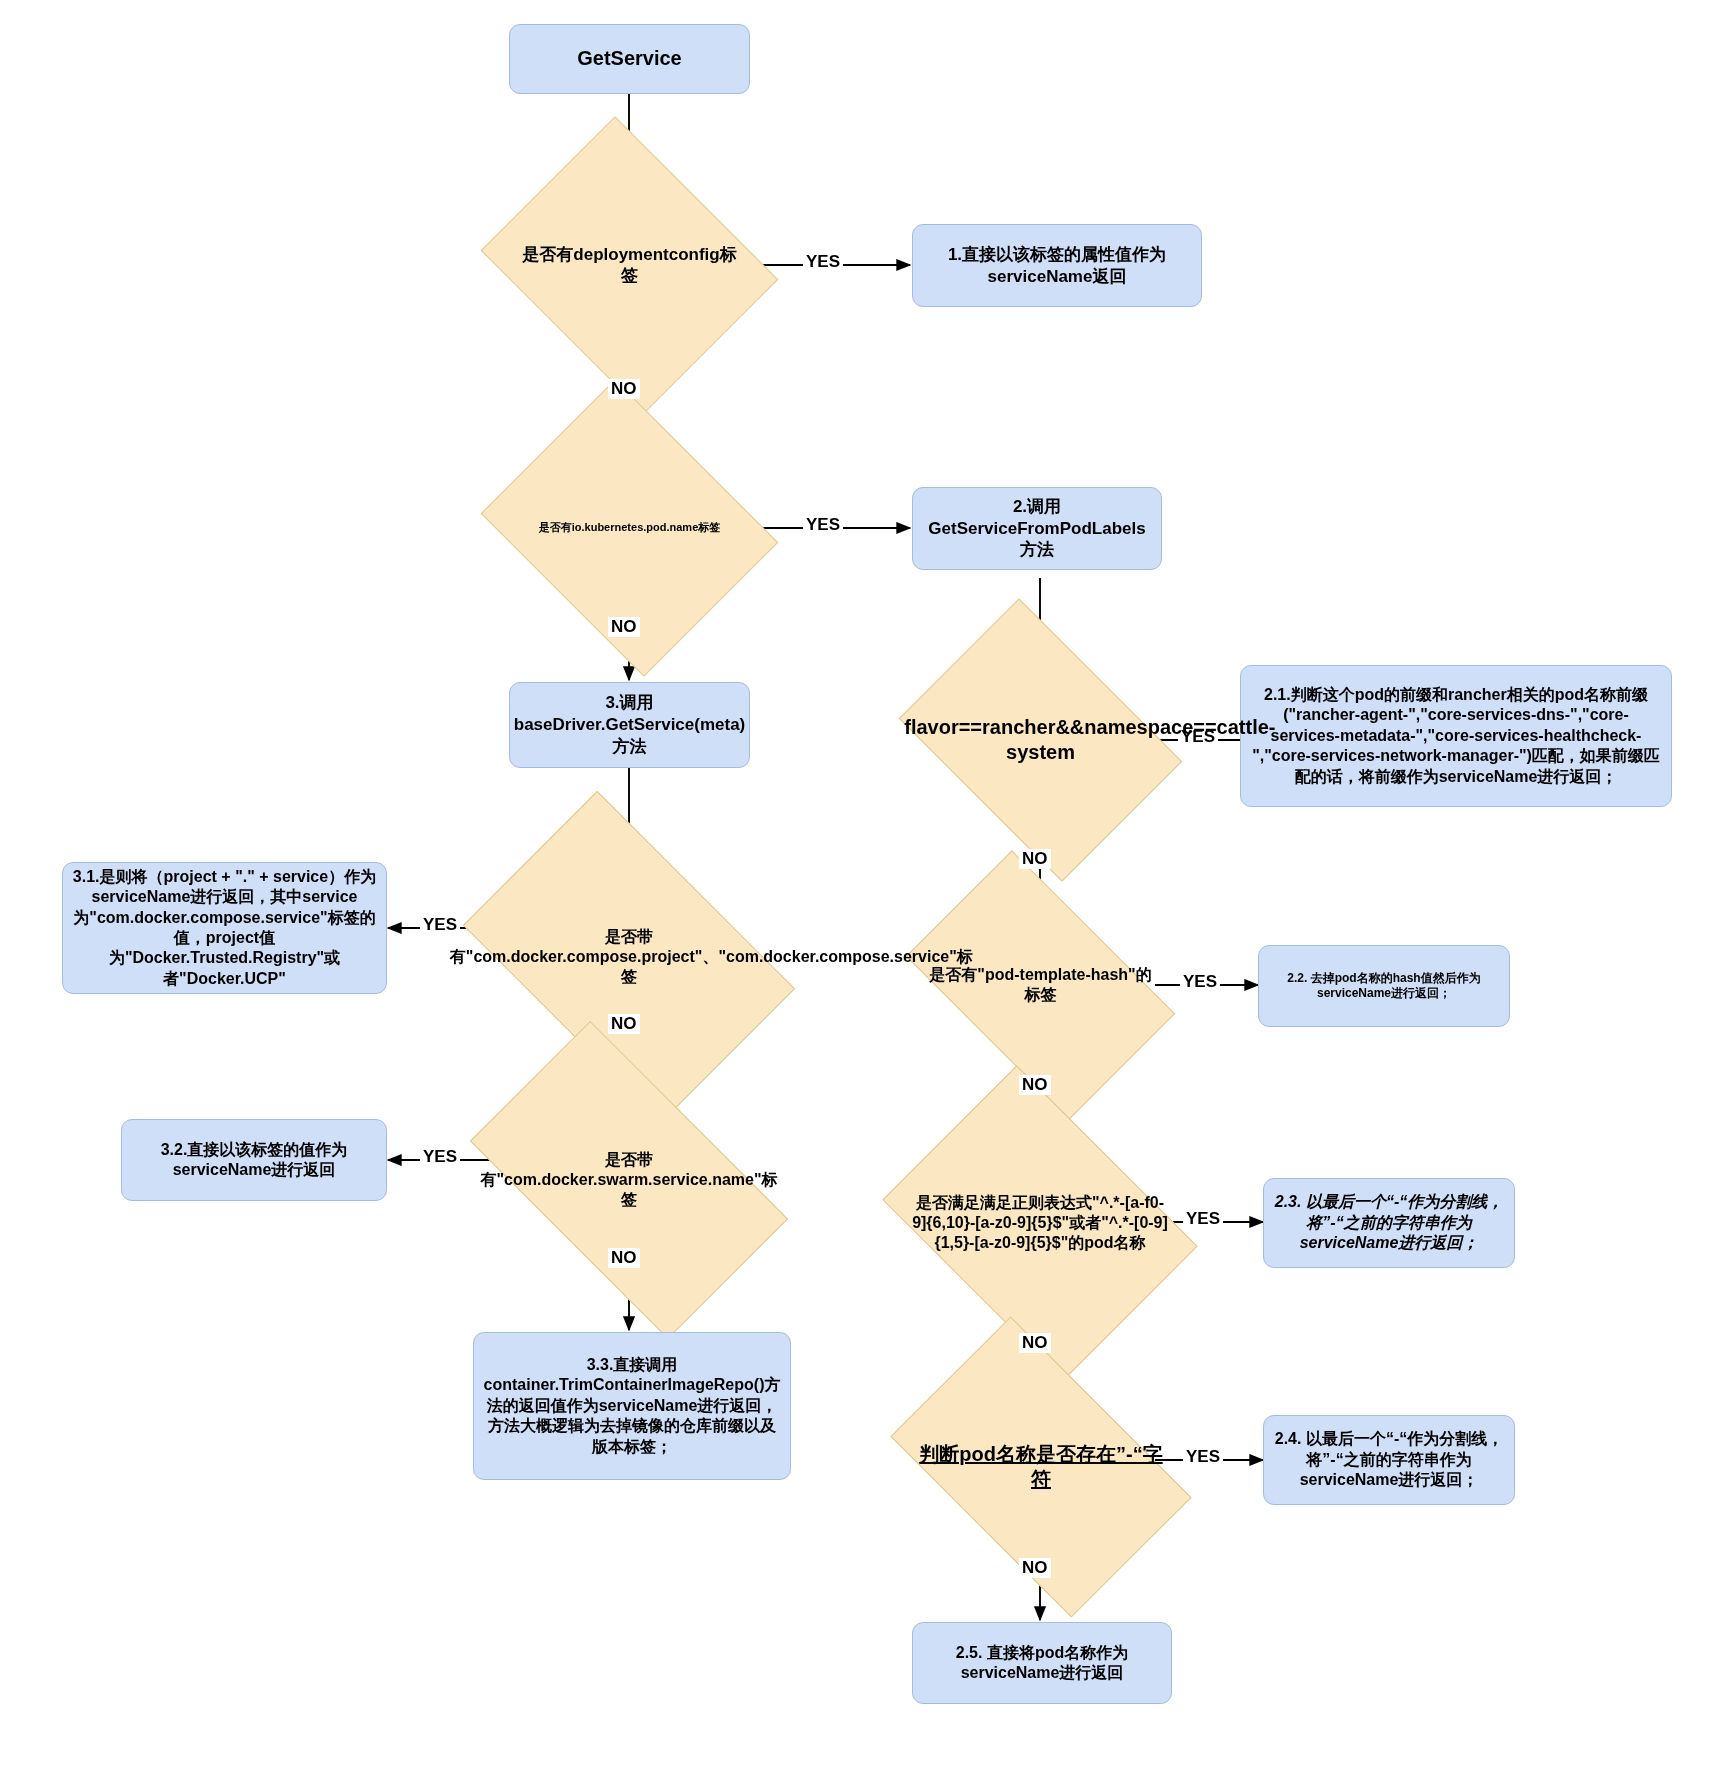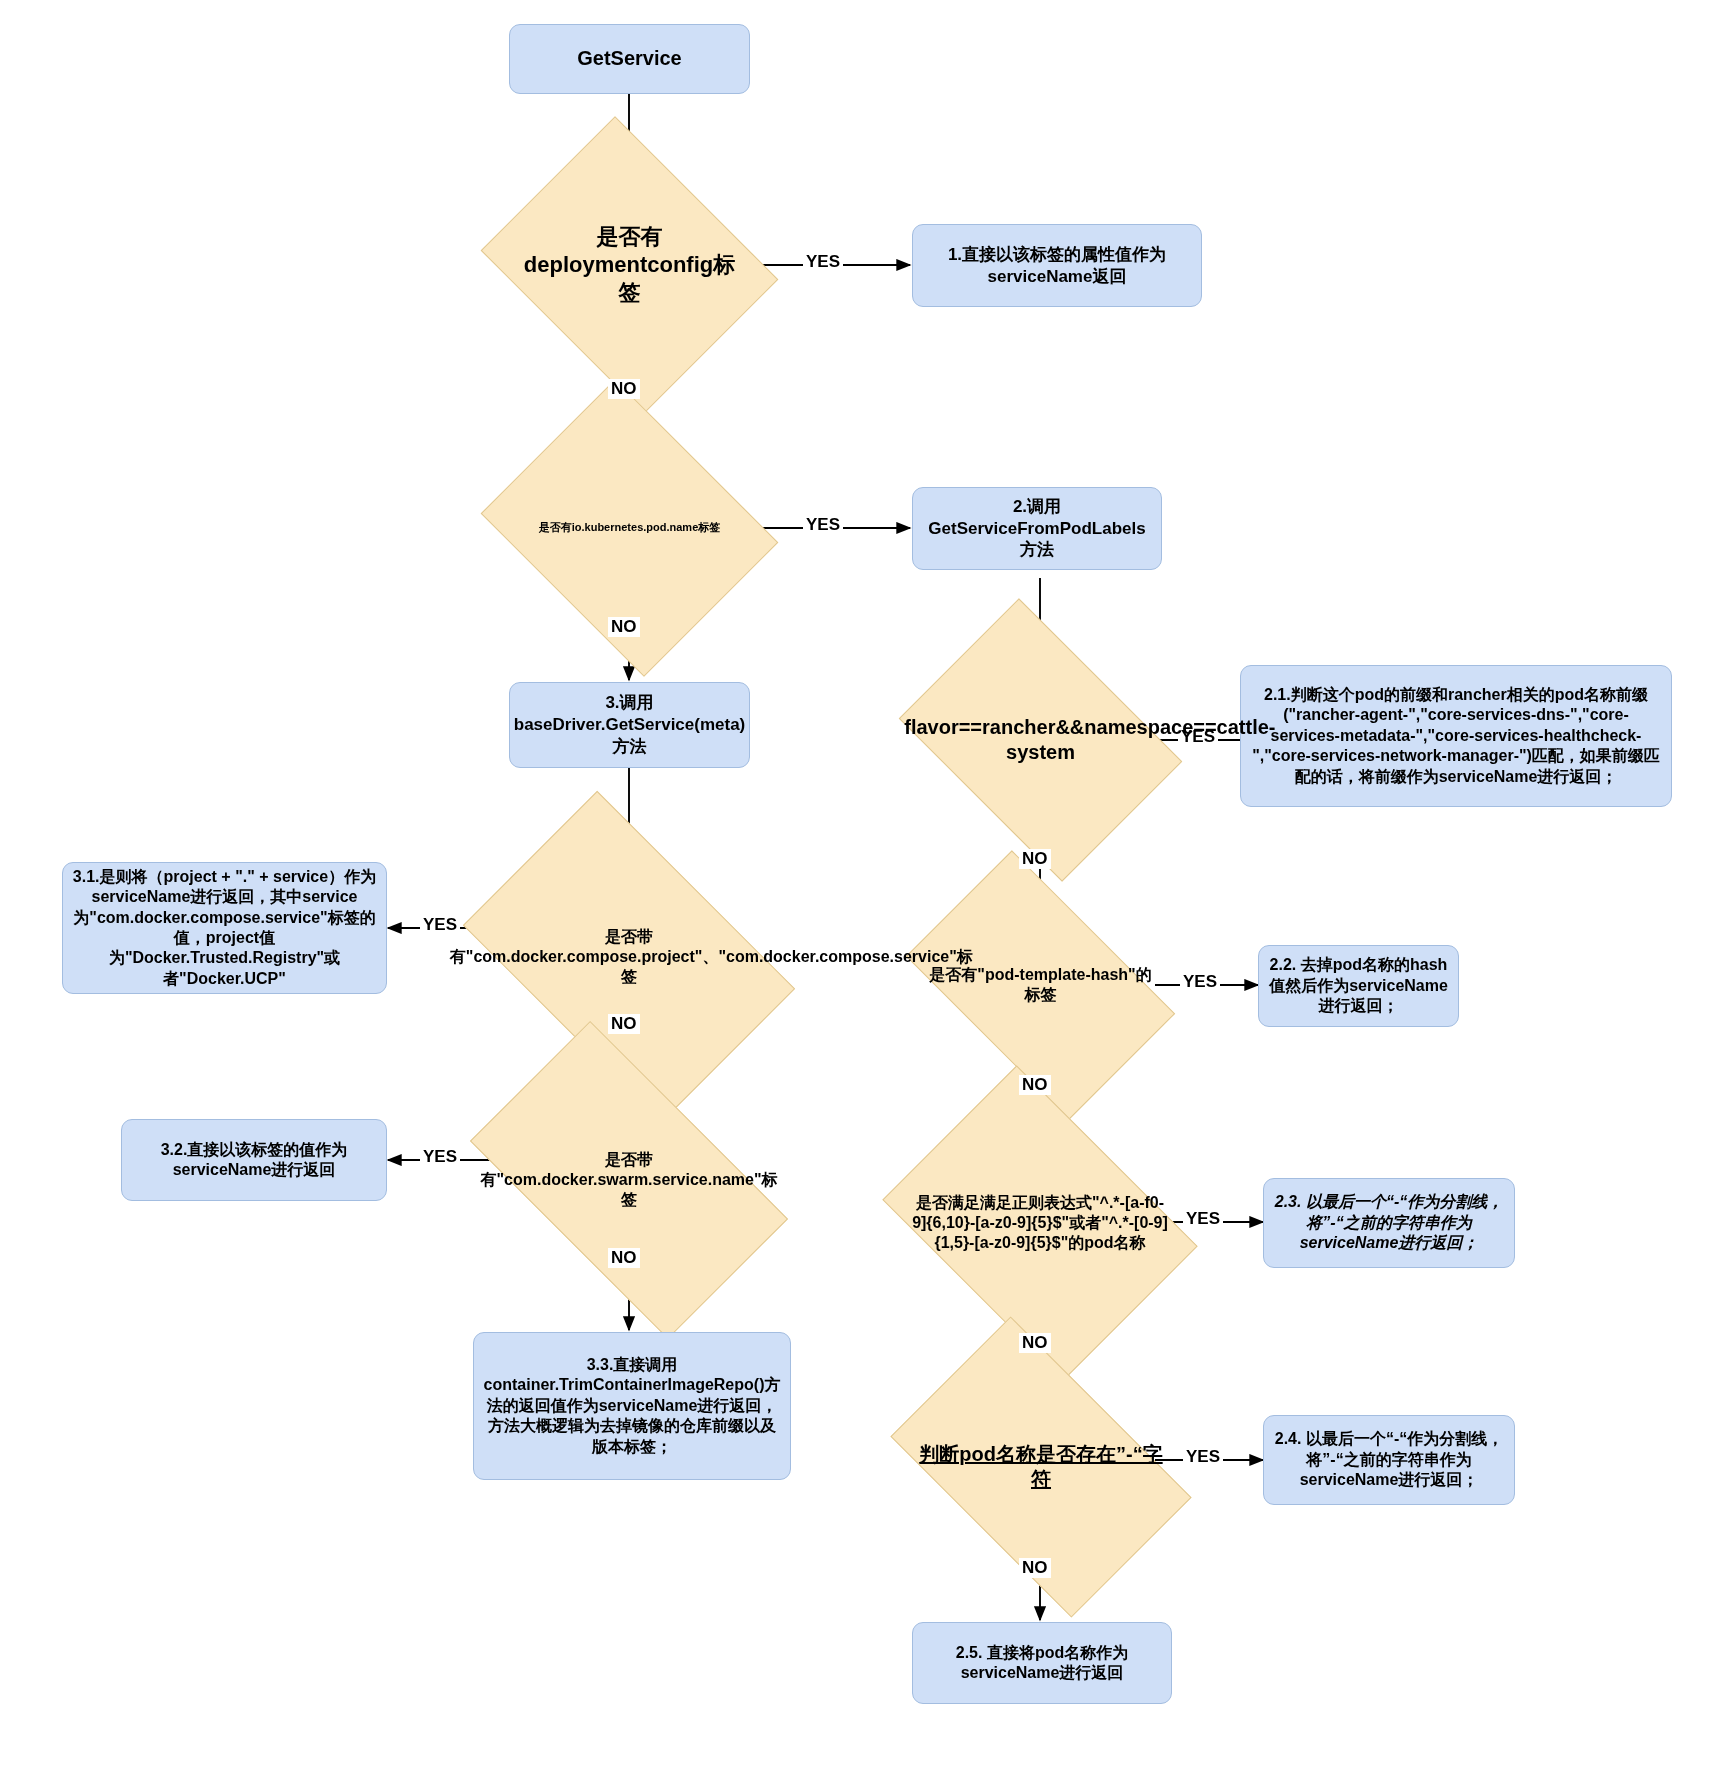--- a/index.html
+++ b/index.html
@@ -99,21 +99,21 @@
       <path d="M1040,1520 L1040,1620"></path>
     </g>
   </svg>
 
   <div class="node proc" style="left:509px;top:24px;width:241px;height:70px;font-size:20px;">
     <span>GetService</span>
   </div>
 
   <div class="node dec" style="left:514px;top:170px;width:231px;height:190px;">
     <span class="dshape"></span>
-    <span class="dlabel" style="font-size:22px;">是否有deploymentconfig标签</span>
+    <span class="dlabel" style="font-size:17px;">是否有deploymentconfig标签</span>
   </div>
 
   <div class="node proc" style="left:912px;top:224px;width:290px;height:83px;font-size:17px;">
     <span>1.直接以该标签的属性值作为serviceName返回</span>
   </div>
 
   <div class="node dec" style="left:514px;top:433px;width:231px;height:190px;">
     <span class="dshape"></span>
     <span class="dlabel" style="font-size:11px;">是否有io.kubernetes.pod.name标签</span>
   </div>
@@ -142,21 +142,21 @@
   <div class="node dec" style="left:489px;top:862px;width:280px;height:190px;">
     <span class="dshape"></span>
     <span class="dlabel" style="font-size:16px;width:128%;">是否带有"com.docker.compose.project"、"com.docker.compose.service"标签</span>
   </div>
 
   <div class="node dec" style="left:925px;top:910px;width:231px;height:150px;">
     <span class="dshape"></span>
     <span class="dlabel" style="font-size:16px;">是否有"pod-template-hash"的标签</span>
   </div>
 
-  <div class="node proc" style="left:1258px;top:945px;width:201px;height:82px;font-size:16px;justify-content:center;">
+  <div class="node proc" style="left:1258px;top:945px;width:252px;height:82px;font-size:12px;justify-content:center;">
     <span>2.2. 去掉pod名称的hash值然后作为serviceName进行返回；</span>
   </div>
 
   <div class="node proc" style="left:121px;top:1119px;width:266px;height:82px;font-size:16px;">
     <span>3.2.直接以该标签的值作为serviceName进行返回</span>
   </div>
 
   <div class="node dec" style="left:489px;top:1095px;width:280px;height:170px;">
     <span class="dshape"></span>
     <span class="dlabel" style="font-size:16px;width:126%;">是否带有"com.docker.swarm.service.name"标签</span>

